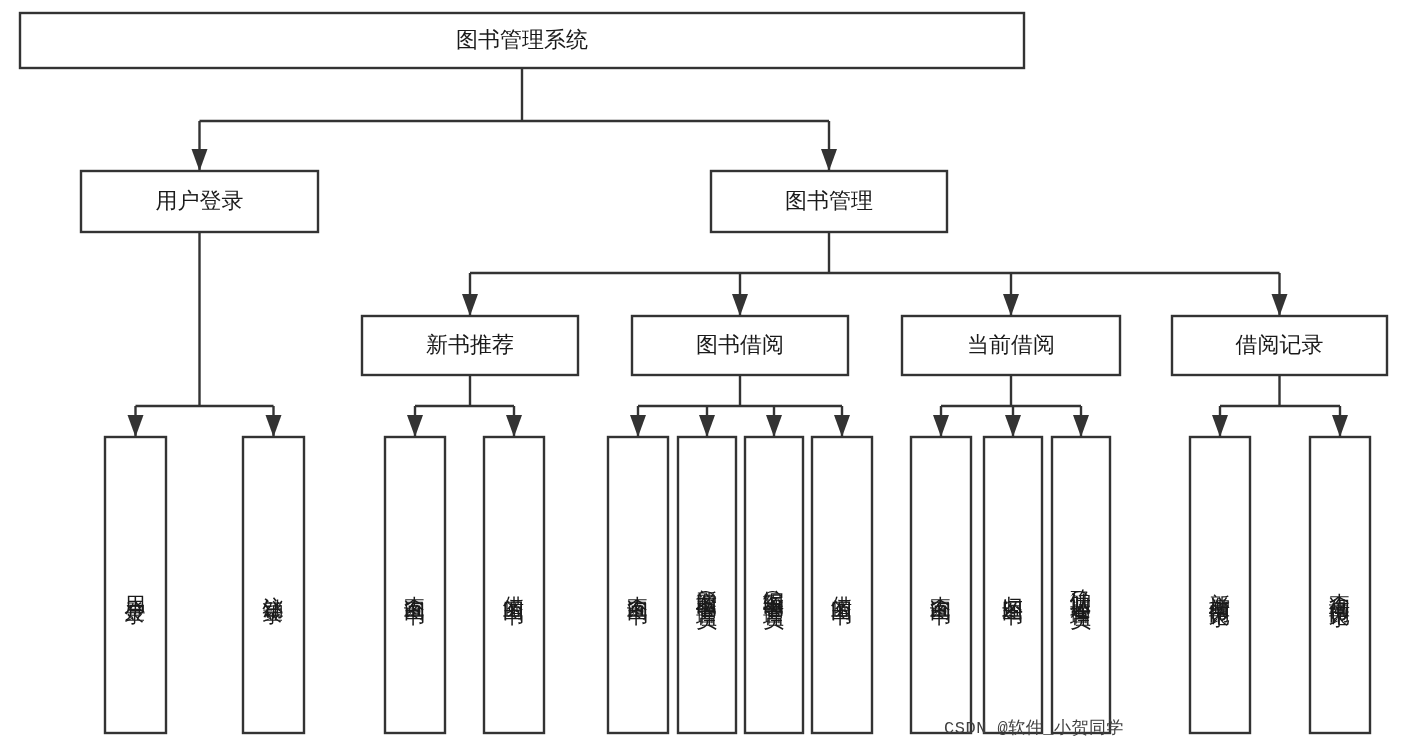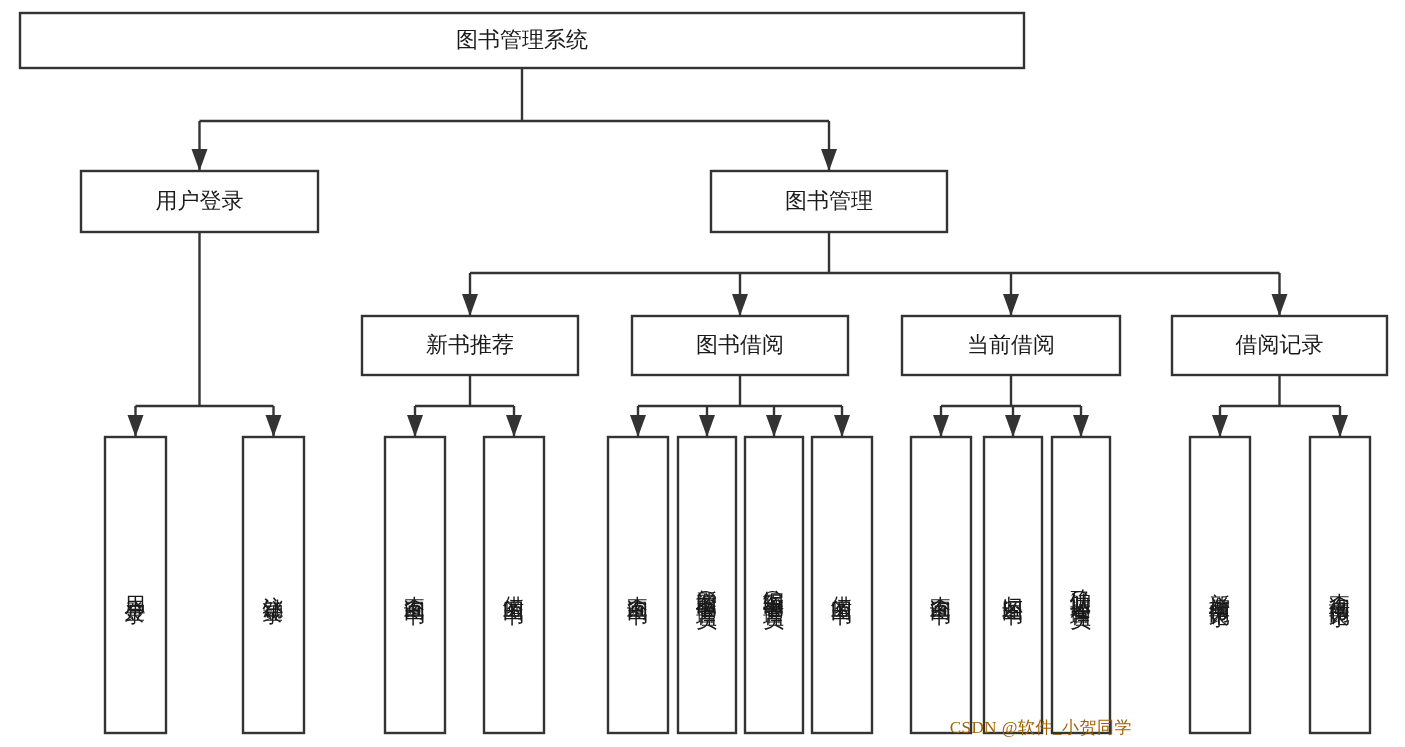--- a/index.html
+++ b/index.html
@@ -61,25 +61,25 @@
     font-family: "Liberation Sans", "DejaVu Sans", sans-serif;
     font-size: 21px;
     line-height: 1.0;
     letter-spacing: 3px;
     color: #1a1a1a;
     white-space: nowrap;
     text-align: center;
   }
   .watermark {
     position: absolute;
-    right: 24px;
+    right: 32px;
     bottom: 8px;
-    font-family: Liberation Serif, serif;
+    font-family: Liberation Mono, monospace;
     font-size: 17px;
-    color: #a16207;
+    color: #404040;
     white-space: nowrap;
     letter-spacing: 0.5px;
   }
 </style>
 </head>
 <body>
 
 <div id="diagram-root">
   <svg class="diagram-canvas" viewBox="0 0 1405 747">
     <g id="connectors-layer">

